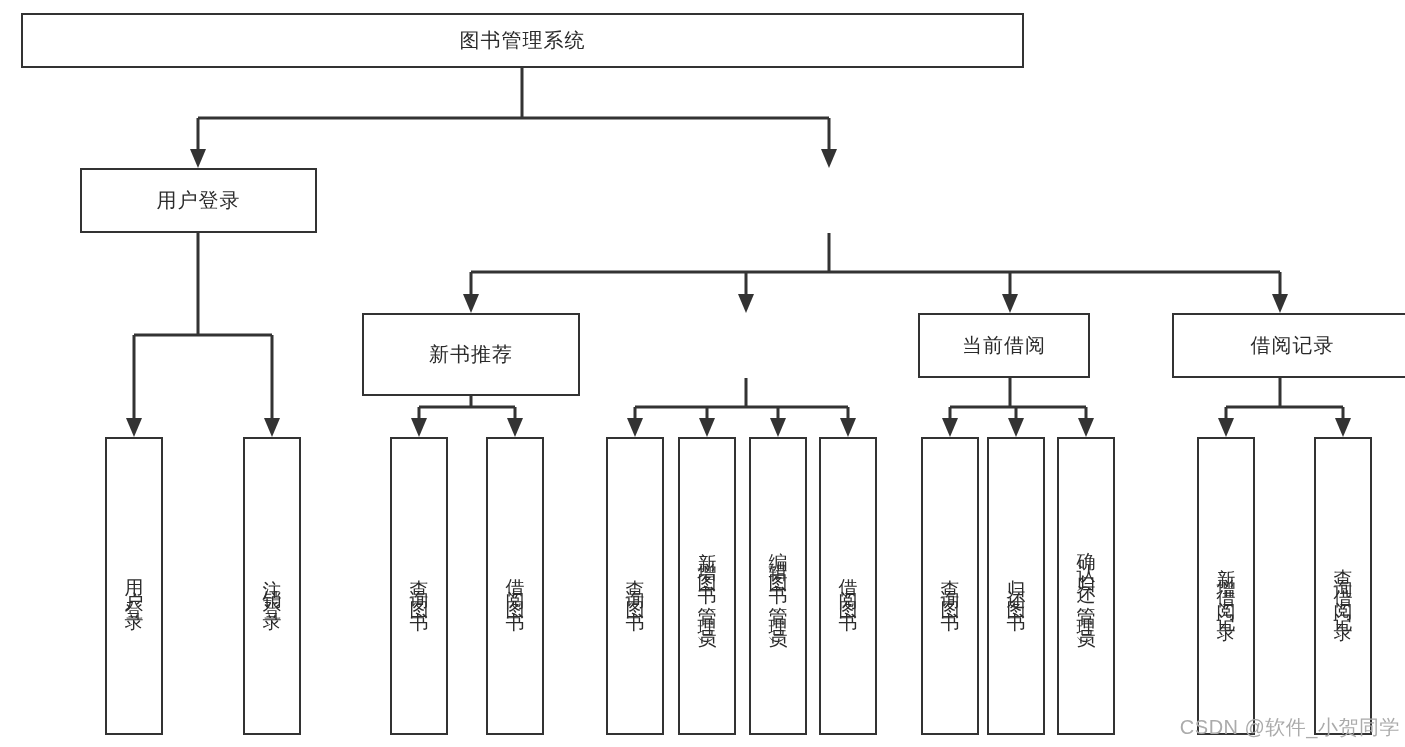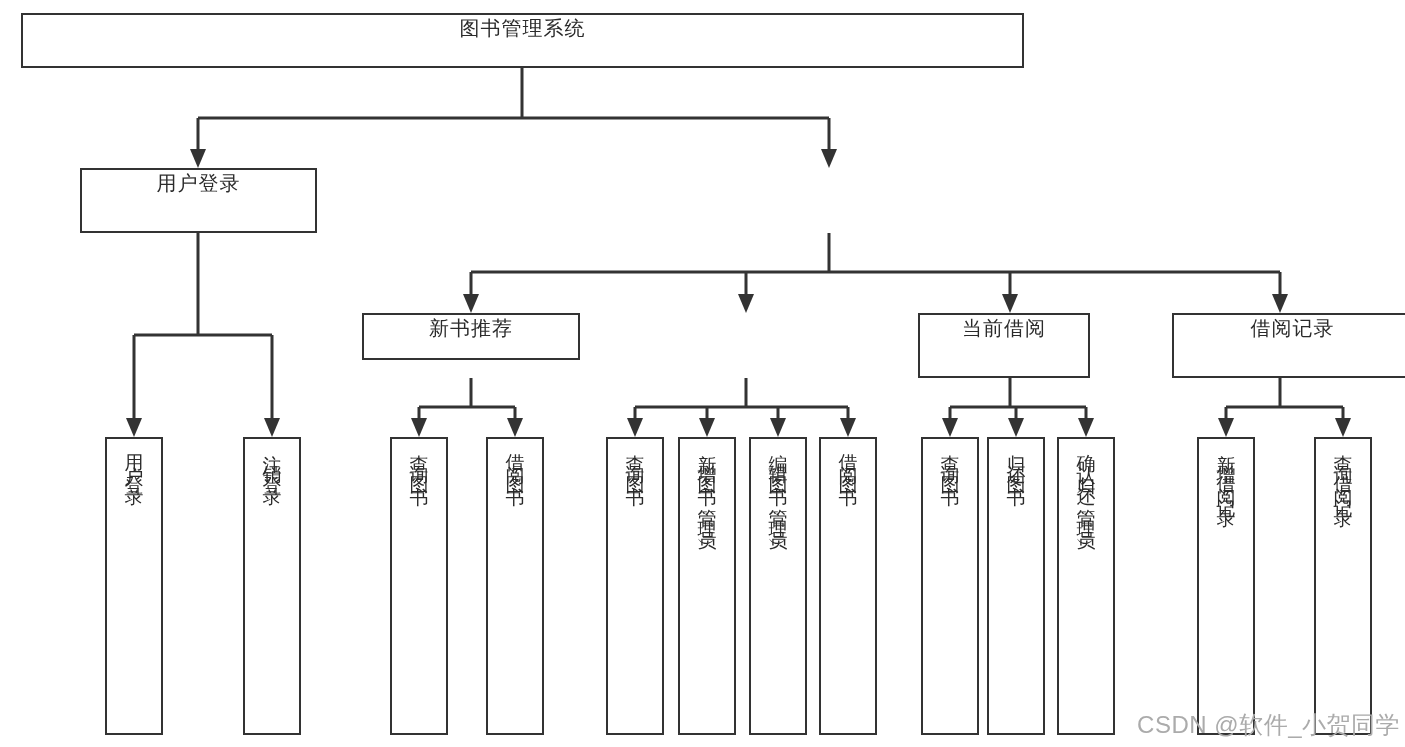--- a/index.html
+++ b/index.html
@@ -17,41 +17,41 @@
     overflow:hidden;
   }
   svg.connectors{position:absolute;left:0;top:0;}
   svg.connectors path{stroke:var(--line-color);stroke-width:3;fill:none;}
   svg.connectors polygon{fill:var(--line-color);stroke:none;}
   .node{
     position:absolute;
     box-sizing:border-box;
     border:2.5px solid var(--line-color);
     background:var(--background);
-    display:flex;justify-content:center;
+    display:flex;align-items:center;justify-content:center;
     color:var(--text-color);
     font-size:20px;
     letter-spacing:1px;
     z-index:2;
   }
   .leaf{
     top:437px;width:58px;height:298px;
   }
   .leaf span{
     writing-mode:vertical-rl;
     text-orientation:mixed;
     white-space:nowrap;
     font-size:19px;
     letter-spacing:11px;
     color:var(--text-color);
   }
   .watermark{
     position:absolute;
     right:5px;bottom:6px;
-    font-size:24px;
+    font-size:20px;
     color:var(--watermark-color);
     z-index:3;
     letter-spacing:0.5px;
   }
 </style>
 </head>
 <body>
 
 <div class="canvas">
 
@@ -106,21 +106,21 @@
   </svg>
 
   <div class="node" style="left:21px;top:13px;width:1003px;height:55px;">
     <span>图书管理系统</span>
   </div>
 
   <div class="node" style="left:80px;top:168px;width:237px;height:65px;">
     <span>用户登录</span>
   </div>
 
-  <div class="node" style="left:362px;top:313px;width:218px;height:47px;">
+  <div class="node" style="left:362px;top:313px;width:218px;height:83px;">
     <span>新书推荐</span>
   </div>
   <div class="node" style="left:902px;top:313px;width:172px;height:65px;margin-left:16px;">
     <span>当前借阅</span>
   </div>
   <div class="node" style="left:1172px;top:313px;width:241px;height:65px;">
     <span>借阅记录</span>
   </div>
 
   <div class="node leaf" style="left:105px;">

